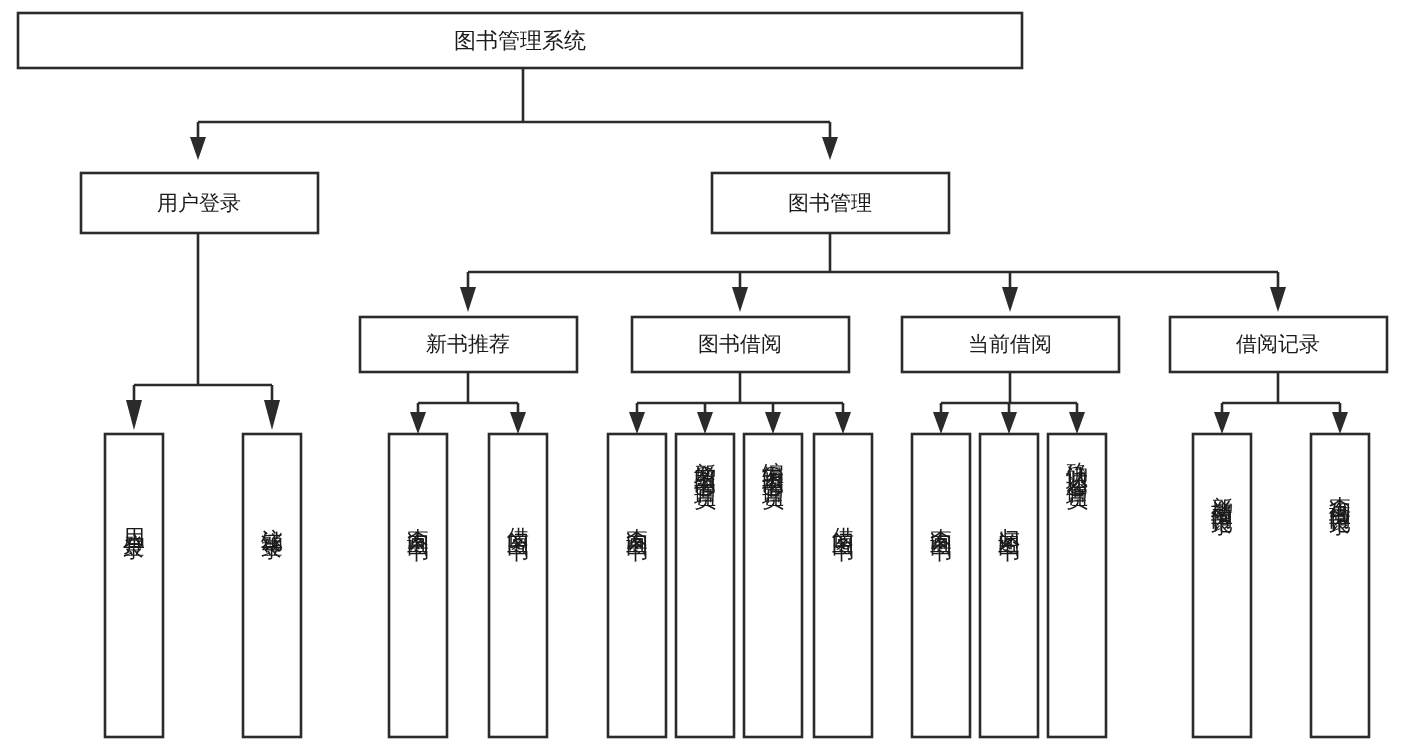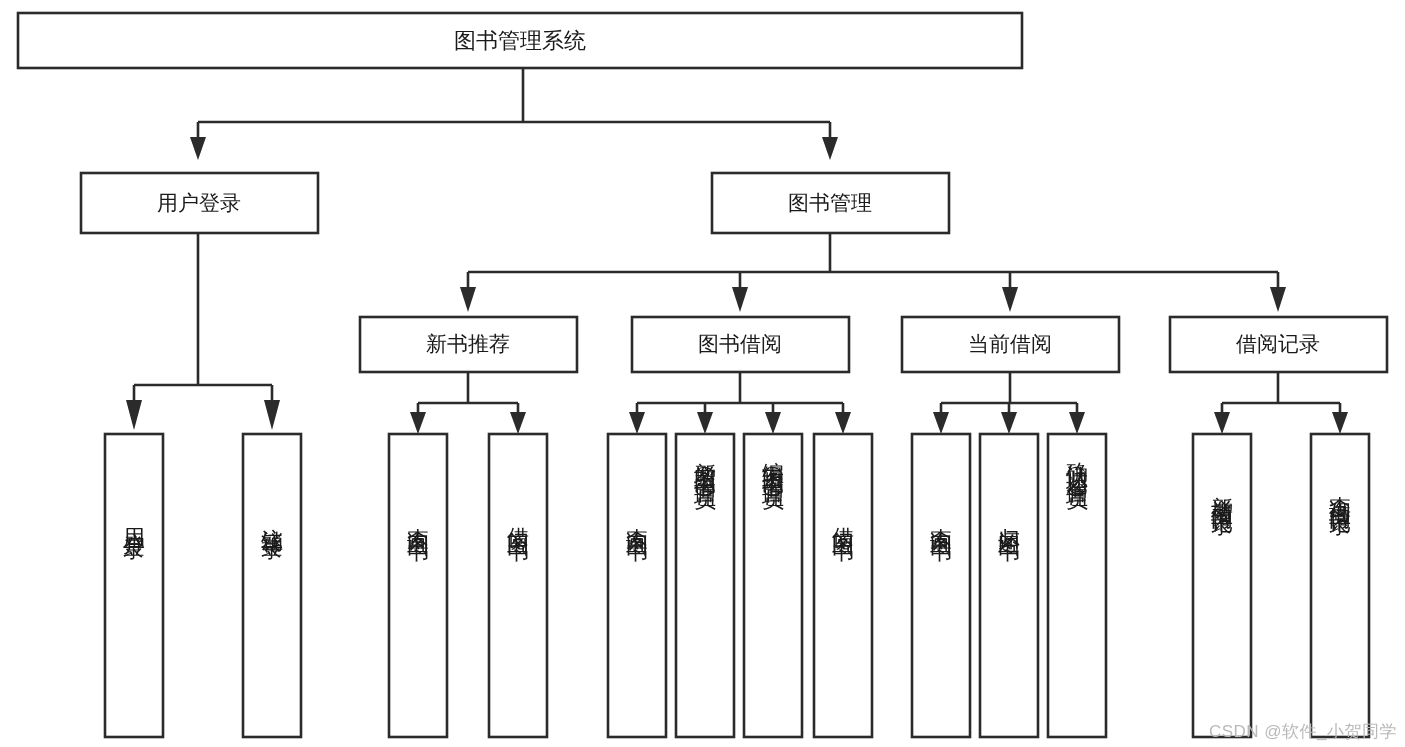--- a/index.html
+++ b/index.html
@@ -244,15 +244,14 @@
   <div class="leaf-label-wrap" style="left:1048px; top:434px; width:58px; height:303px;">
     <span class="leaf-label" style="margin-top:10px;">确认归还（管理员）</span>
   </div>
   <div class="leaf-label-wrap" style="left:1193px; top:434px; width:58px; height:303px;">
     <span class="leaf-label" style="margin-top:44px;">新增借阅记录</span>
   </div>
   <div class="leaf-label-wrap" style="left:1311px; top:434px; width:58px; height:303px;">
     <span class="leaf-label" style="margin-top:44px;">查询借阅记录</span>
   </div>
 
-  <div id="watermark">CSDN @软件_小贺同学</div>
 
 </div>
 
 </body></html>

